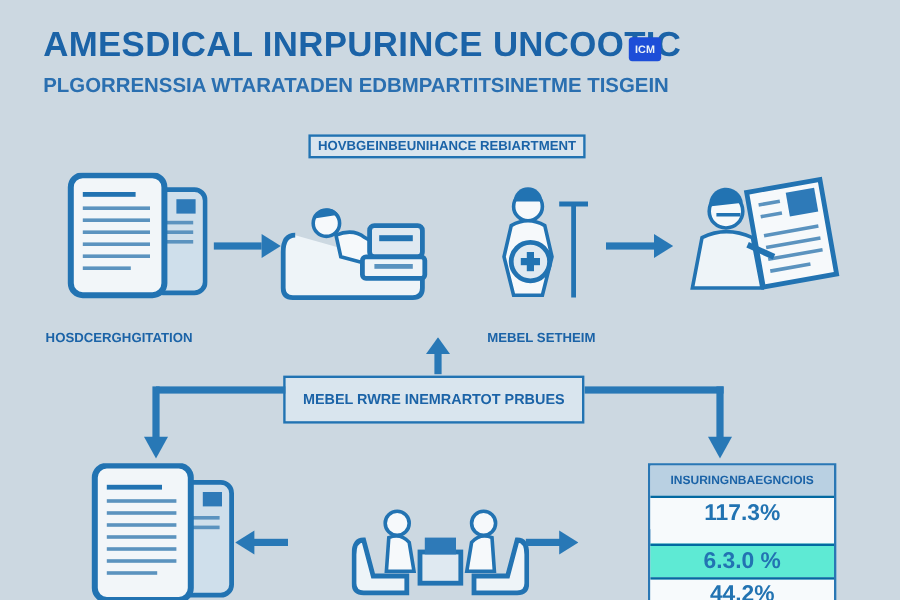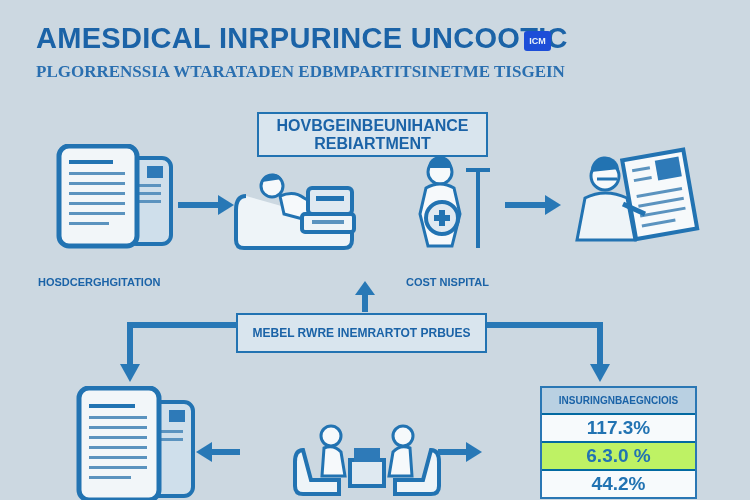--- a/index.html
+++ b/index.html
@@ -2,40 +2,40 @@
 <html><head>
 <meta charset="utf-8">
 <style>
   * { box-sizing: border-box; }
   html,body { margin:0; padding:0; background:#ccd8e1; font-family:"Liberation Sans", sans-serif; }
   .canvas { position:relative; width:750px; height:500px; background:#ccd8e1; overflow:hidden; }
 
   .title { position:absolute; left:36px; top:22px; font-size:29px; font-weight:bold; color:#1b63a7; letter-spacing:0.3px; white-space:nowrap; }
   .title-badge { position:absolute; left:524px; top:31px; width:27px; height:20px; background:#1d4ed8; border-radius:3px;
                  color:#eaf2f8; font-size:9px; font-weight:bold; display:flex; align-items:center; justify-content:center; }
-  .subtitle { position:absolute; left:36px; top:62px; font-size:17px; font-weight:bold; color:#2a6fb0; white-space:nowrap;font-family:Liberation Serif, serif; }
+  .subtitle { position:absolute; left:36px; top:62px; font-size:17px; font-weight:bold; color:#2a6fb0; white-space:nowrap; }
 
   .fbox { position:absolute; border:2px solid #2273b2; background:#d9e5ee; color:#1b63a7; font-weight:bold;
           display:flex; align-items:center; justify-content:center; text-align:center; }
-  .fbox.top { left:257px; top:112px; width:231px; height:45px; font-size:16px; }
+  .fbox.top { left:257px; top:112px; width:231px; height:20px; font-size:11px; }
   .fbox.mid { left:236px; top:313px; width:251px; height:40px; font-size:12px; }
 
   .caption { position:absolute; font-size:11px; font-weight:bold; color:#1b63a7; white-space:nowrap; }
   .cap-left  { left:38px;  top:276px; }
   .cap-cost  { left:406px; top:276px; }
   .cap-right { left:565px; top:276px; }
 
   svg.abs { position:absolute; }
 
   .ins-table { position:absolute; left:540px; top:386px; width:157px; border:2px solid #2a77b4; background:#f7fafc; }
   .t-head { height:25px; background:#b9d0e2; color:#1b63a7; font-size:10px; font-weight:bold;
             display:flex; align-items:center; justify-content:center; }
   .t-row  { height:28px; border-top:2px solid #0369a1; background:#f7fafc; color:#2273b2; font-size:19px; font-weight:bold;
             display:flex; align-items:center; justify-content:center; }
-  .t-row.alt { background:#bef264; }
+  .t-row.alt { background:#5eead4;margin-top:12px; }
 </style>
 </head>
 <body>
 
 <div class="canvas">
 
   <div class="title">AMESDICAL INRPURINCE UNCOOTIC</div>
   <div class="title-badge">ICM</div>
   <div class="subtitle">PLGORRENSSIA WTARATADEN EDBMPARTITSINETME TISGEIN</div>
 
@@ -101,21 +101,21 @@
       <line x1="70" y1="76" x2="104" y2="76" stroke="#5b93bf" stroke-width="3"></line>
     </g>
     <circle cx="38" cy="30" r="14" fill="#f6f9fb" stroke="#2273b2" stroke-width="3"></circle>
     <path d="M24 26 a14 14 0 0 1 28 -3 z" fill="#2273b2"></path>
     <line x1="30" y1="33" x2="50" y2="33" stroke="#2273b2" stroke-width="3"></line>
     <path d="M18 52 q20 -10 42 0 l8 42 h-58 z" fill="#eef4f8" stroke="#2273b2" stroke-width="3"></path>
     <path d="M56 58 l22 10" stroke="#2273b2" stroke-width="5" fill="none"></path>
   </svg>
 
   <div class="caption cap-left">HOSDCERGHGITATION</div>
-  <div class="caption cap-cost">COST NISPITAL</div>
+  <div class="caption cap-cost">MEBEL SETHEIM</div>
 
   <div class="fbox mid">MEBEL RWRE INEMRARTOT PRBUES</div>
 
   <svg class="abs" style="left:354px; top:281px;" width="22" height="31">
     <polygon points="11,0 1,14 21,14" fill="#2878b6"></polygon>
     <rect x="8" y="12" width="6" height="19" fill="#2878b6"></rect>
   </svg>
 
   <svg class="abs" style="left:118px; top:320px;" width="120" height="65">
     <rect x="12" y="2" width="108" height="6" fill="#2878b6"></rect>

